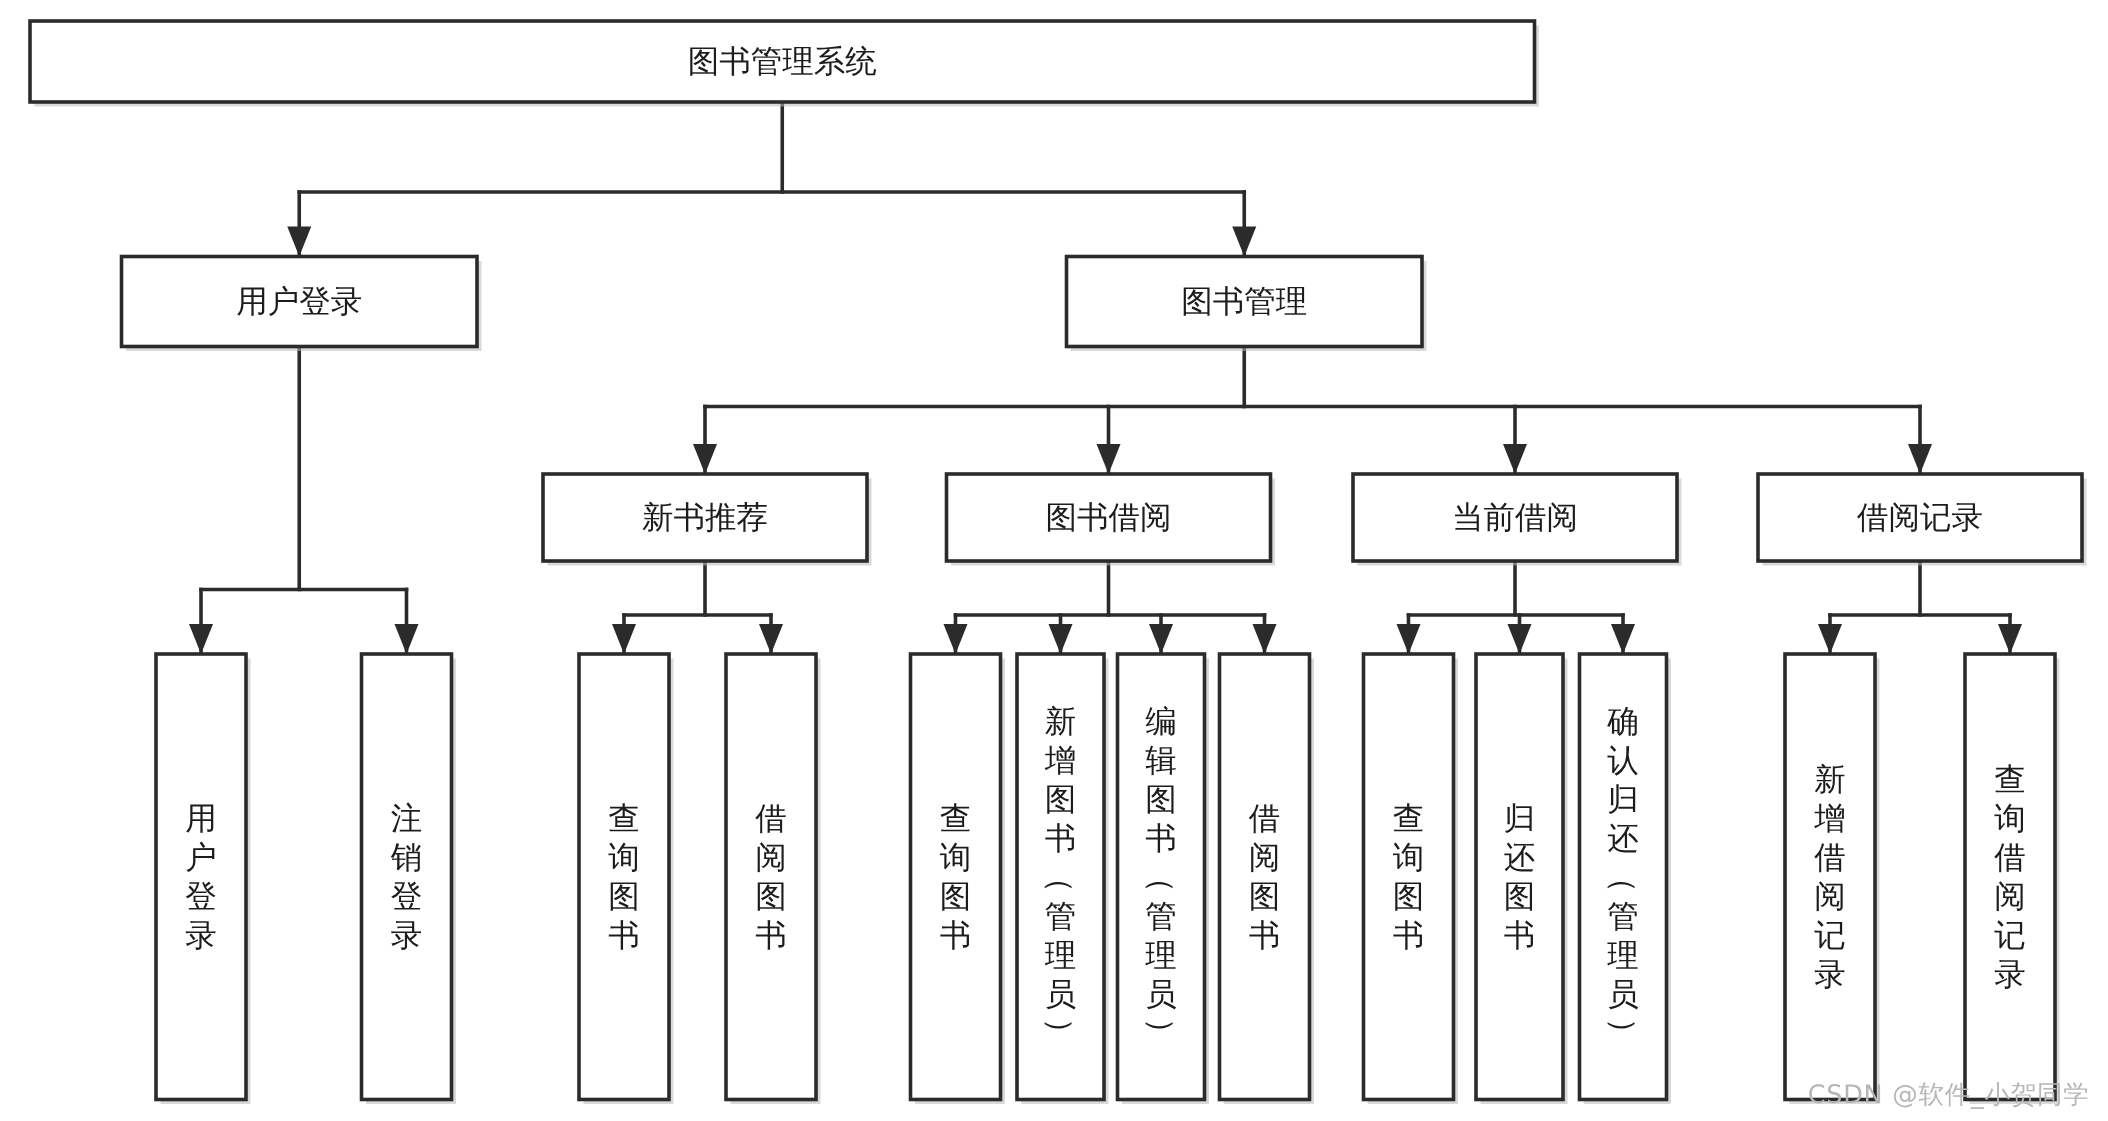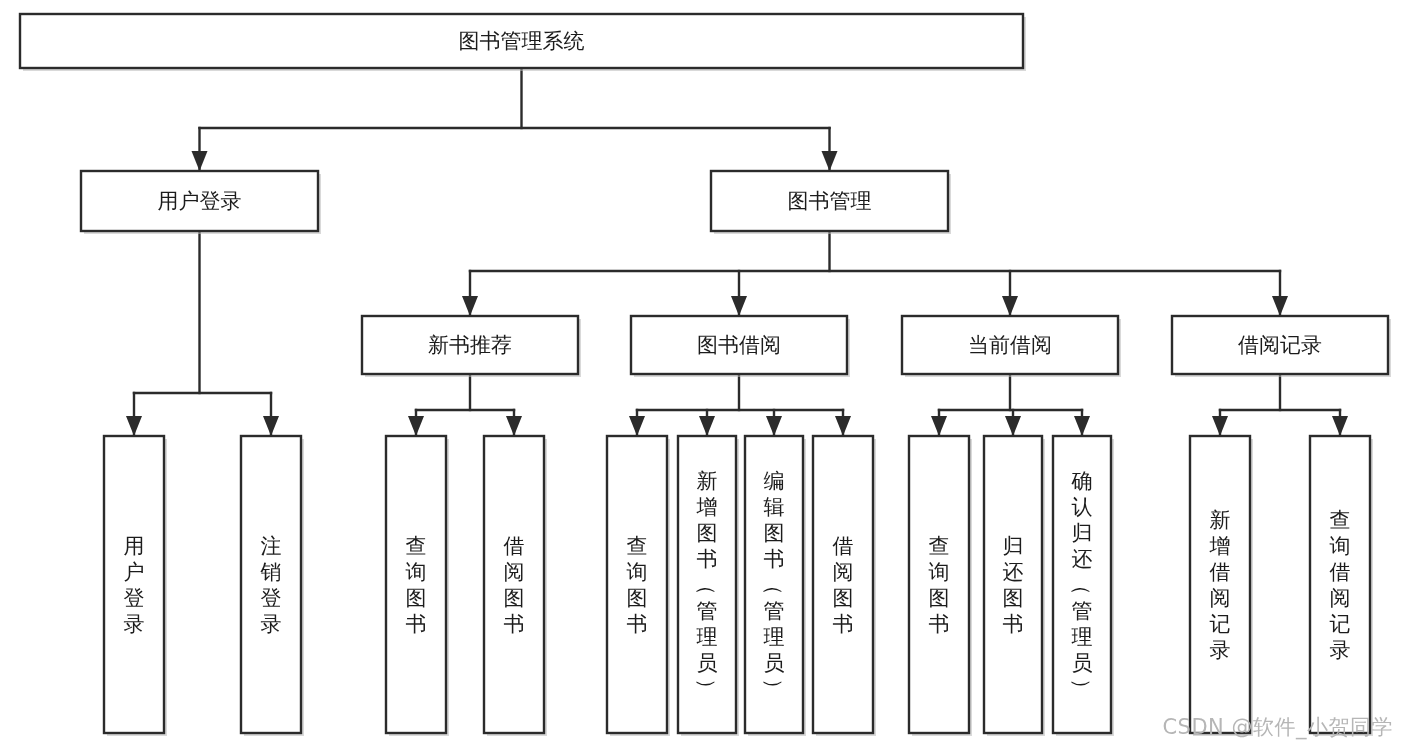--- a/index.html
+++ b/index.html
@@ -51,21 +51,21 @@
     font-family: "DejaVu Sans", "Liberation Sans", sans-serif;
     font-size: 21px;
     fill: #1c1c1c;
     text-anchor: middle;
   }
   .watermark {
     position: absolute;
     right: 12px;
     bottom: 6px;
     font-family: "DejaVu Sans", "Liberation Sans", sans-serif;
-    font-size: 21px;
+    font-size: 17px;
     color: #b6b6b6;
     letter-spacing: 0.5px;
     white-space: nowrap;
     user-select: none;
   }
 </style>
 </head>
 <body>
 
 <svg id="canvas" viewBox="0 0 1405 747" xmlns="http://www.w3.org/2000/svg">

